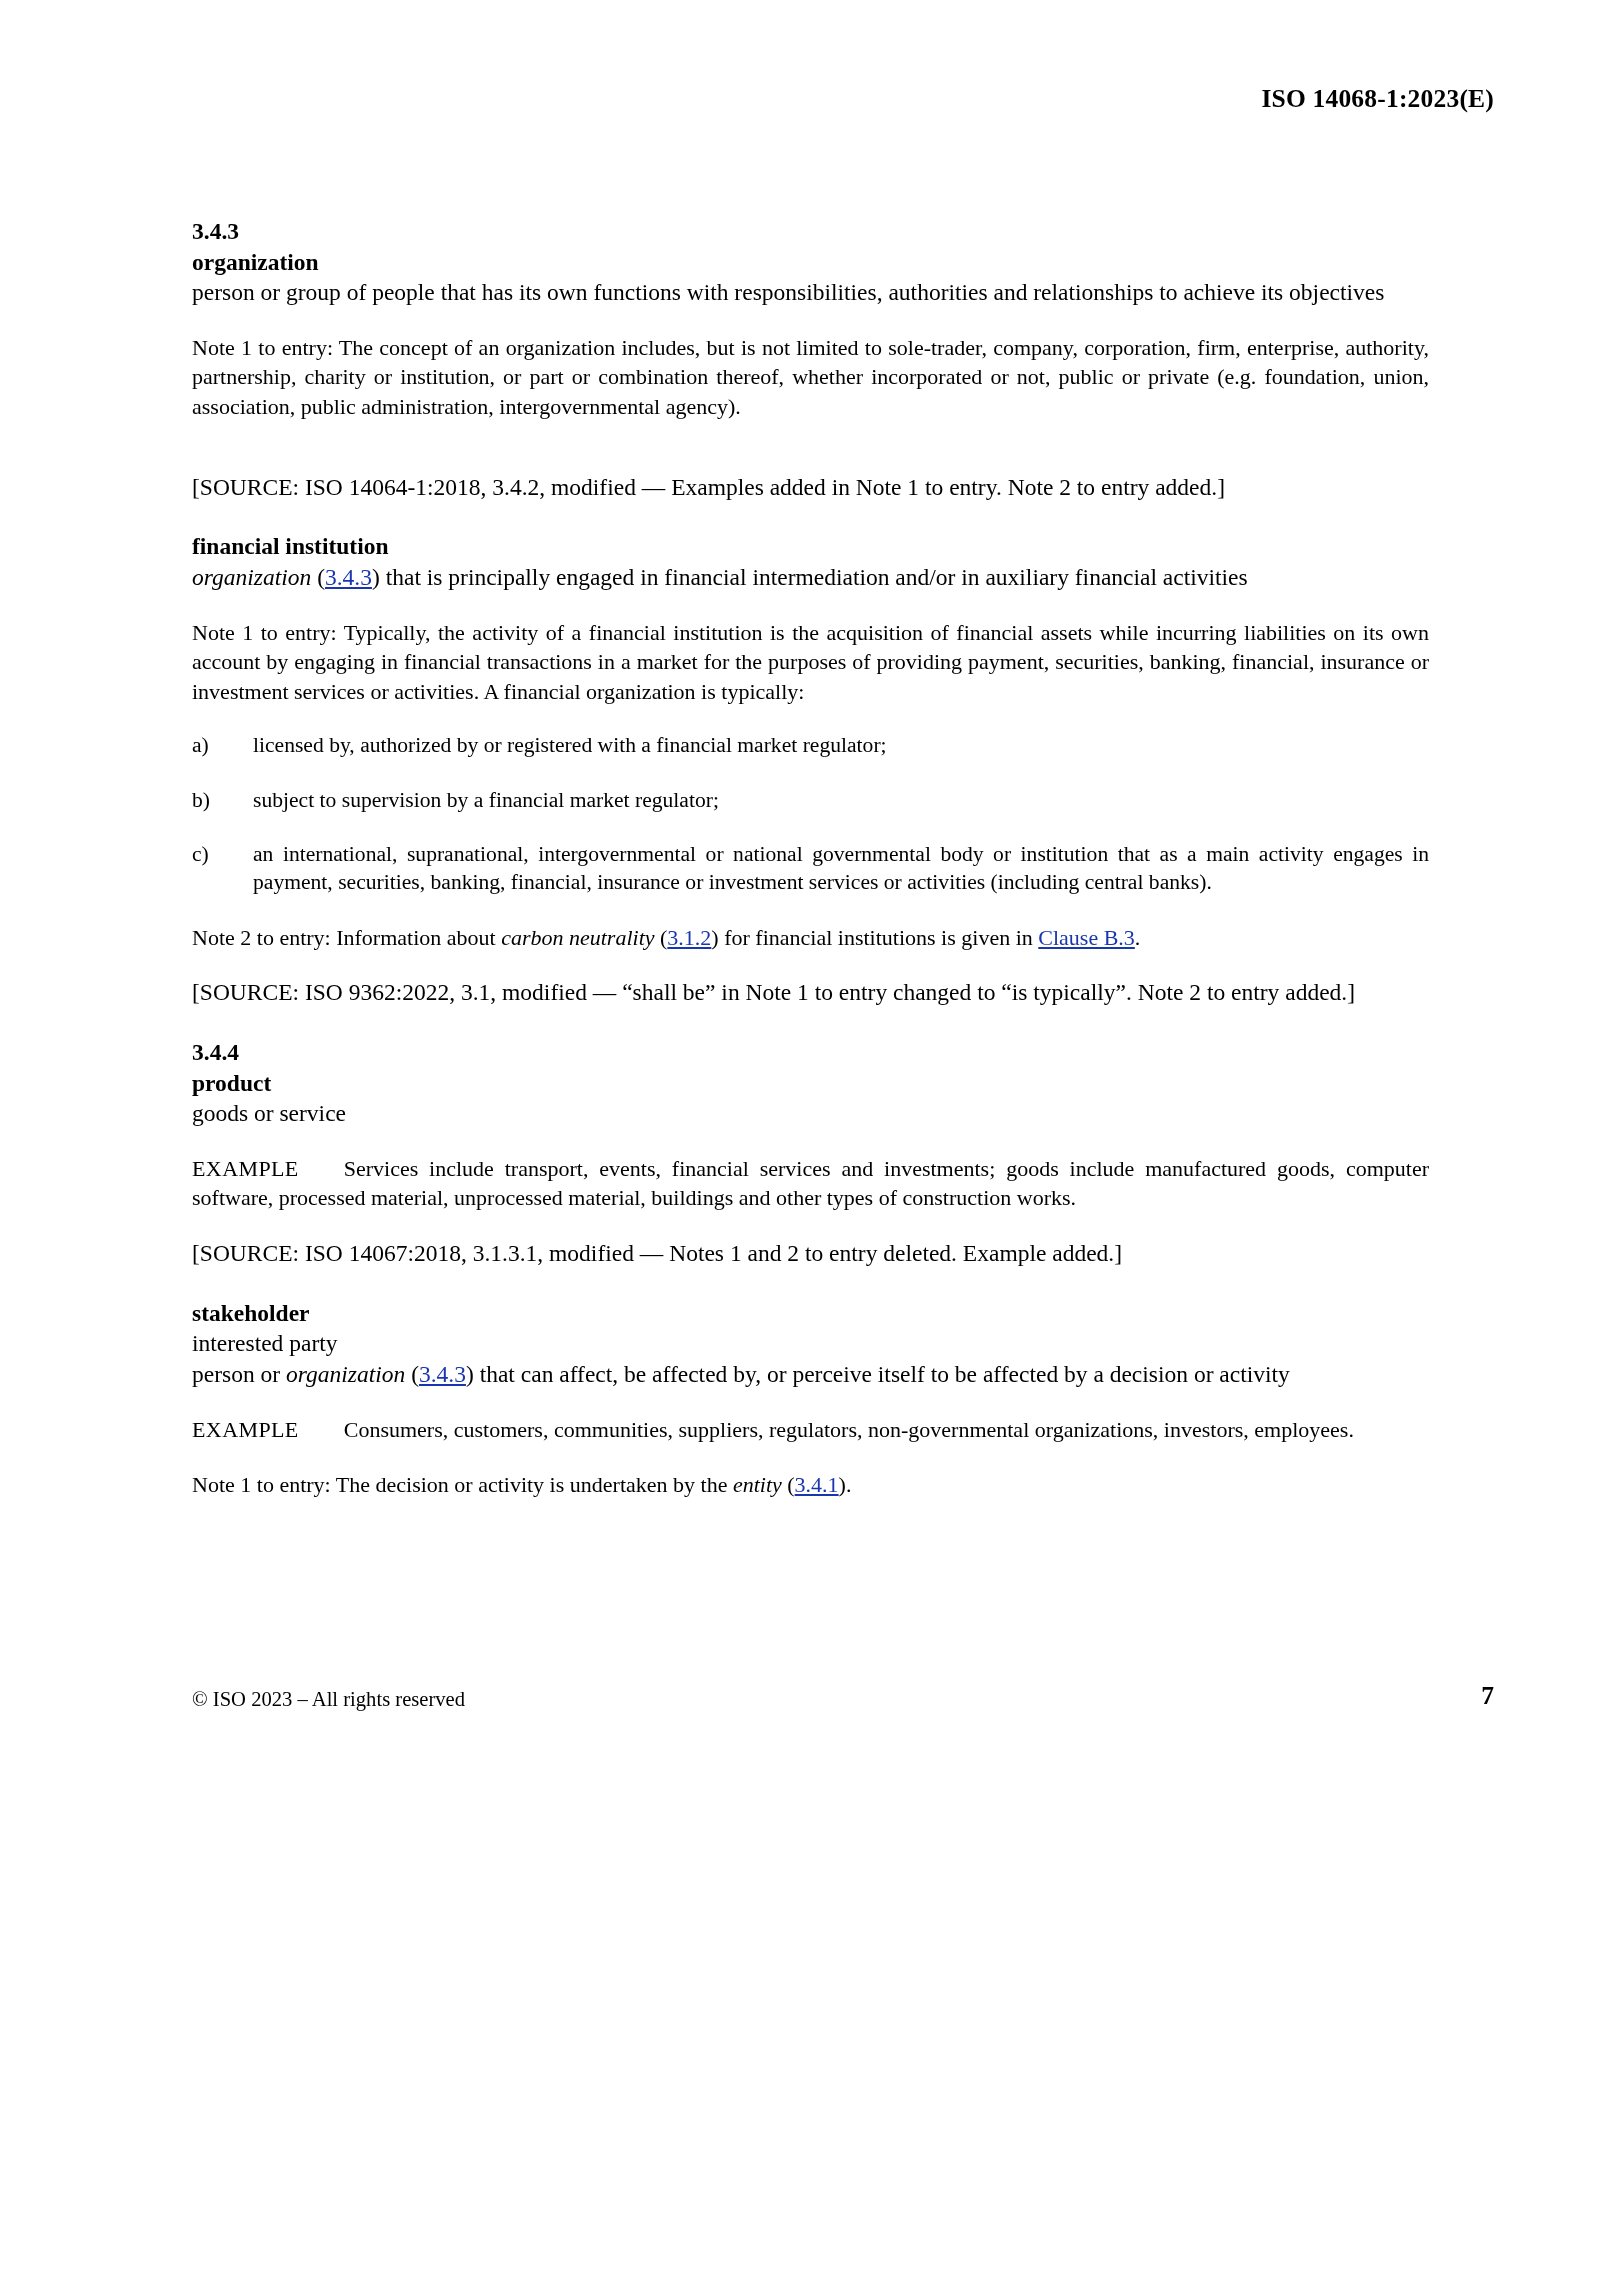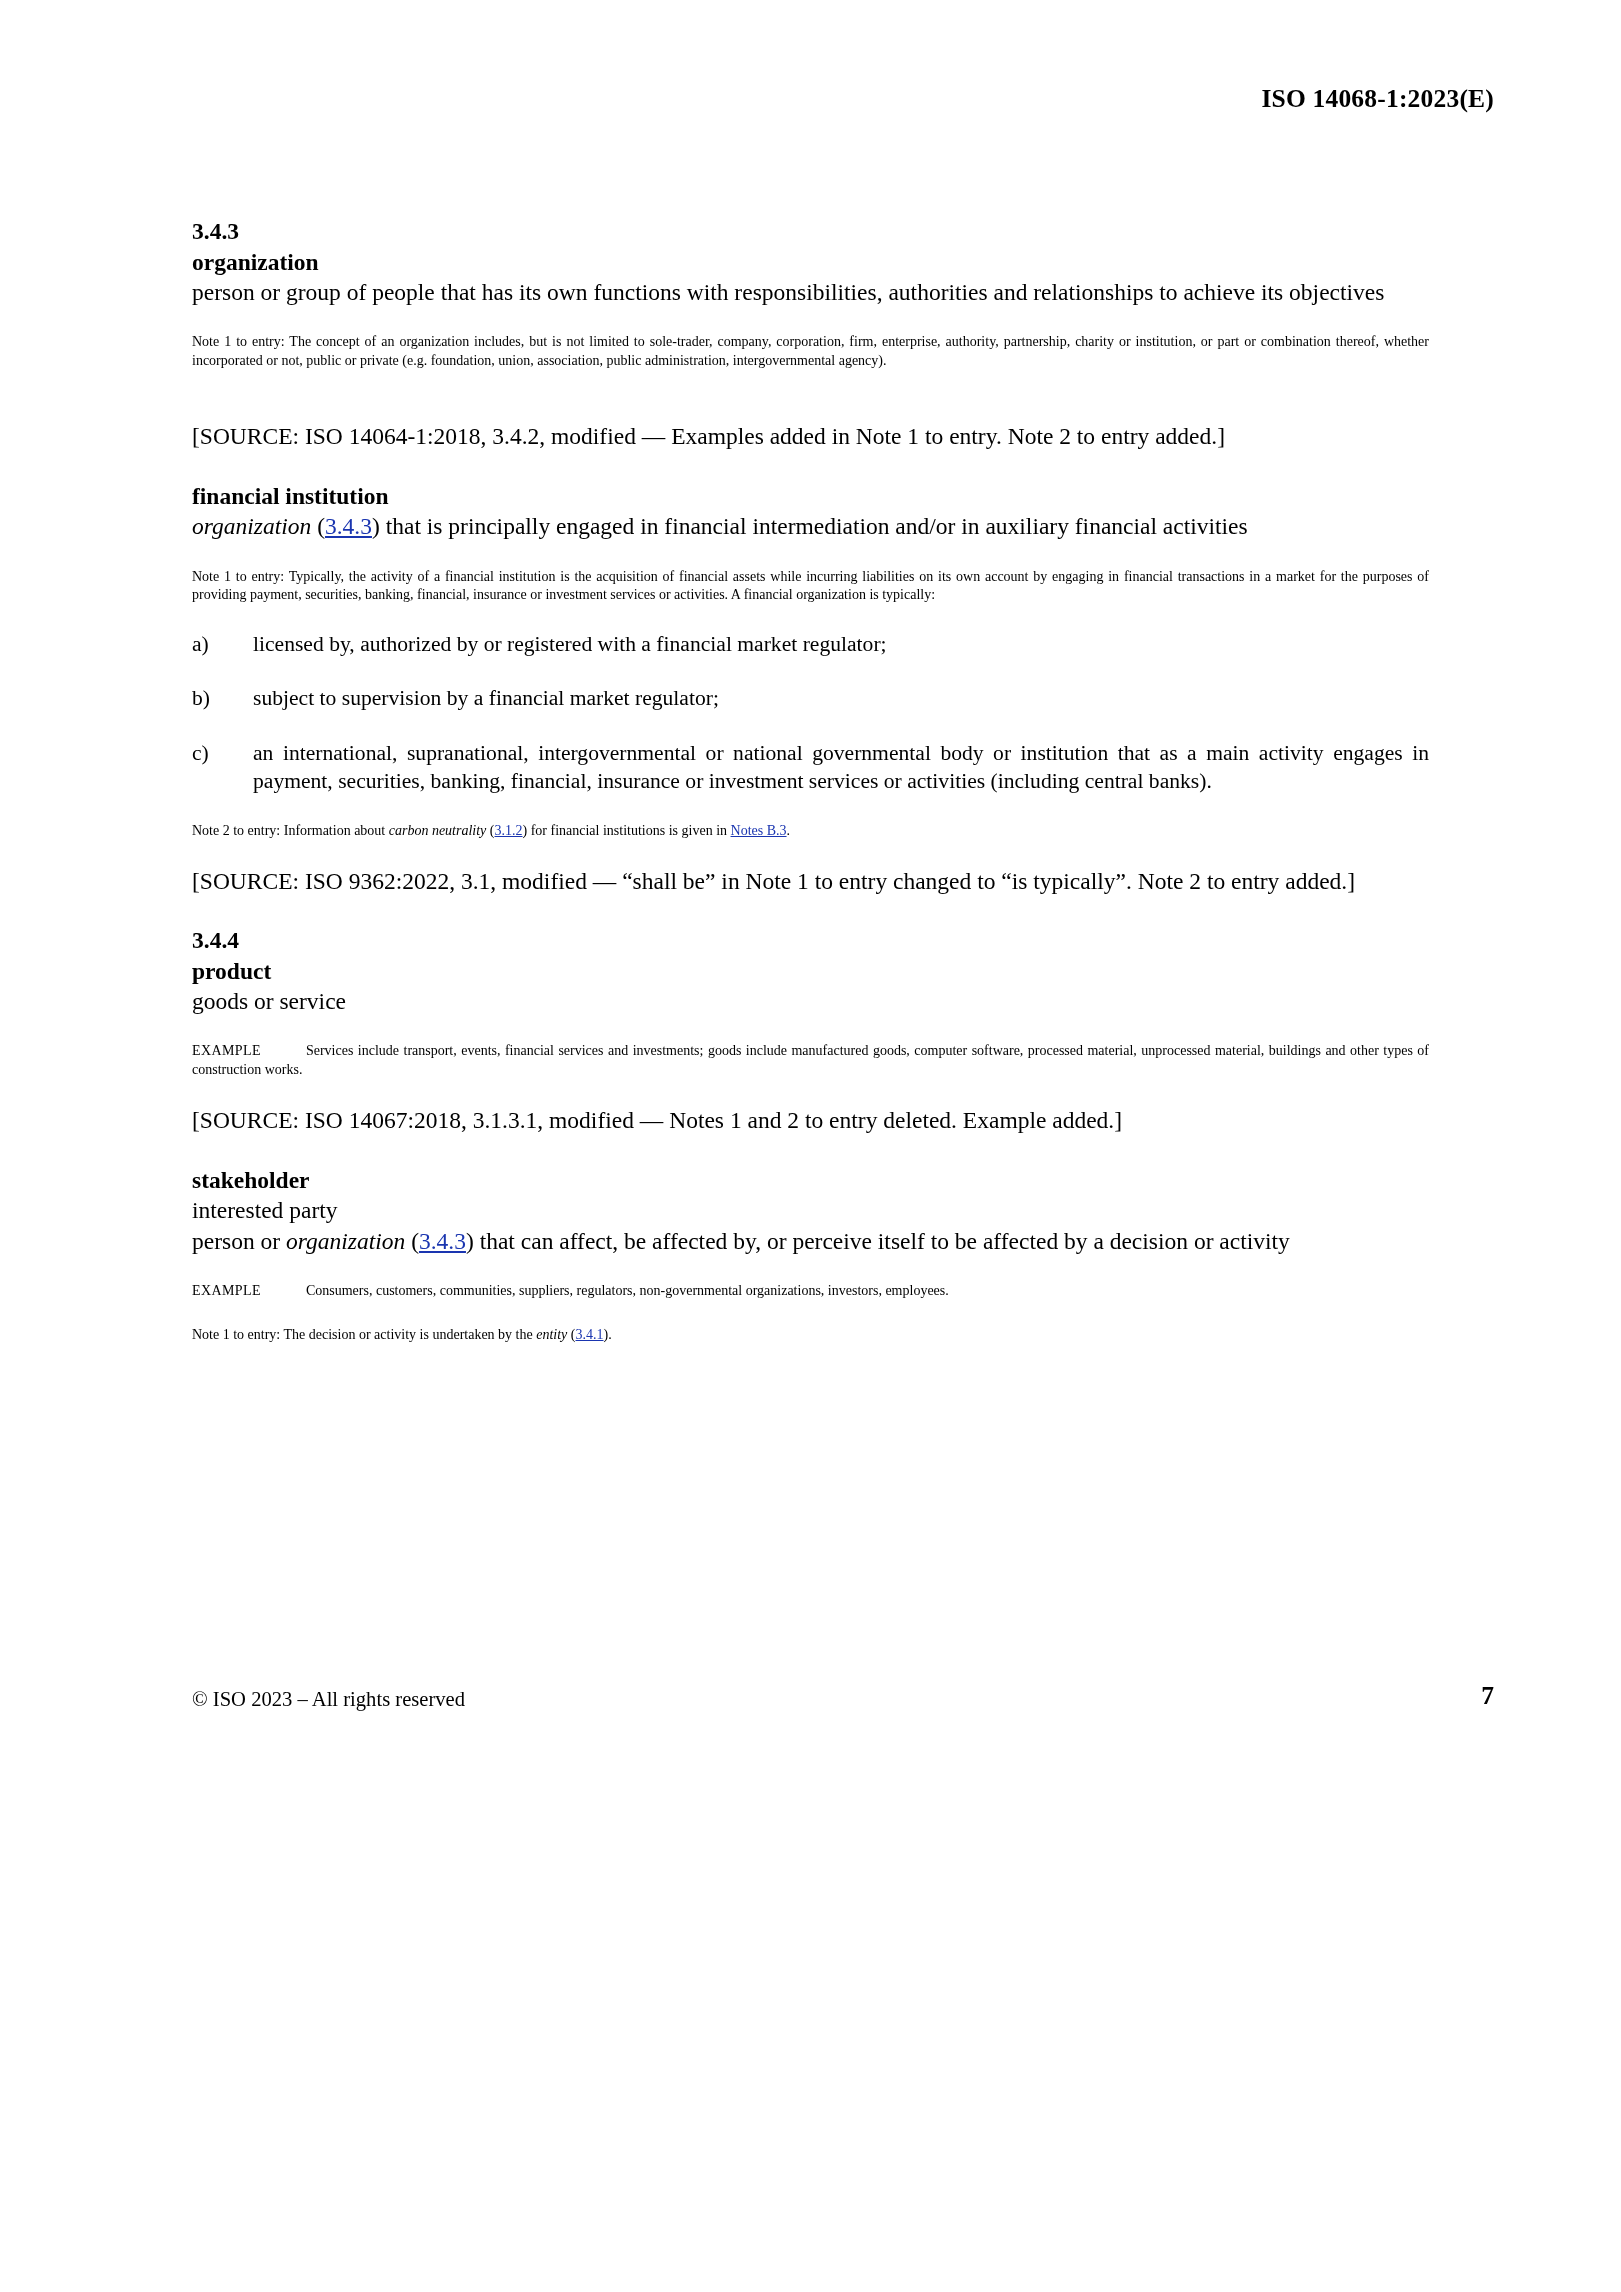--- a/index.html
+++ b/index.html
@@ -57,21 +57,21 @@
     margin: 0;
   }
   .definition {
     font-size: 23.5px;
     line-height: 1.30;
     margin: 0;
     text-align: justify;
   }
   .definition.nojust { text-align: left; }
   .note, .example, .source {
-    font-size: 14px;
+    font-size: 22px;
     line-height: 1.33;
     text-align: justify;
     margin: 0;
   }
   .source {
     font-size: 23.5px;
     line-height: 1.30;
   }
   .blockgap { height: 25.5px; }
   .termgap { height: 29px; }
@@ -164,21 +164,21 @@
           <span class="marker">b)</span>
           <span>subject to supervision by a financial market regulator;</span>
         </li>
         <li>
           <span class="marker">c)</span>
           <span>an international, supranational, intergovernmental or national governmental body or institution that as a main activity engages in payment, securities, banking, financial, insurance or investment services or activities (including central banks).</span>
         </li>
       </ol>
 
       <div class="blockgap"></div>
-      <p class="note"><span>Note 2 to entry: Information about </span><i class="ital">carbon neutrality</i><span> (</span><a href="#" class="xref">3.1.2</a><span>) for financial institutions is given in </span><a href="#" class="xref">Notes B.3</a><span>.</span></p>
+      <p class="note"><span>Note 2 to entry: Information about </span><i class="ital">carbon neutrality</i><span> (</span><a href="#" class="xref">3.1.2</a><span>) for financial institutions is given in </span><a href="#" class="xref">Clause B.3</a><span>.</span></p>
       <div class="blockgap"></div>
       <p class="source">[SOURCE: ISO 9362:2022, 3.1, modified — “shall be” in Note 1 to entry changed to “is typically”. Note 2 to entry added.]</p>
     </div>
 
     <div class="termgap"></div>
 
     <div>
       <p class="term-number">3.4.4</p>
       <p class="term-name">product</p>
       <p class="definition nojust">goods or service</p>

